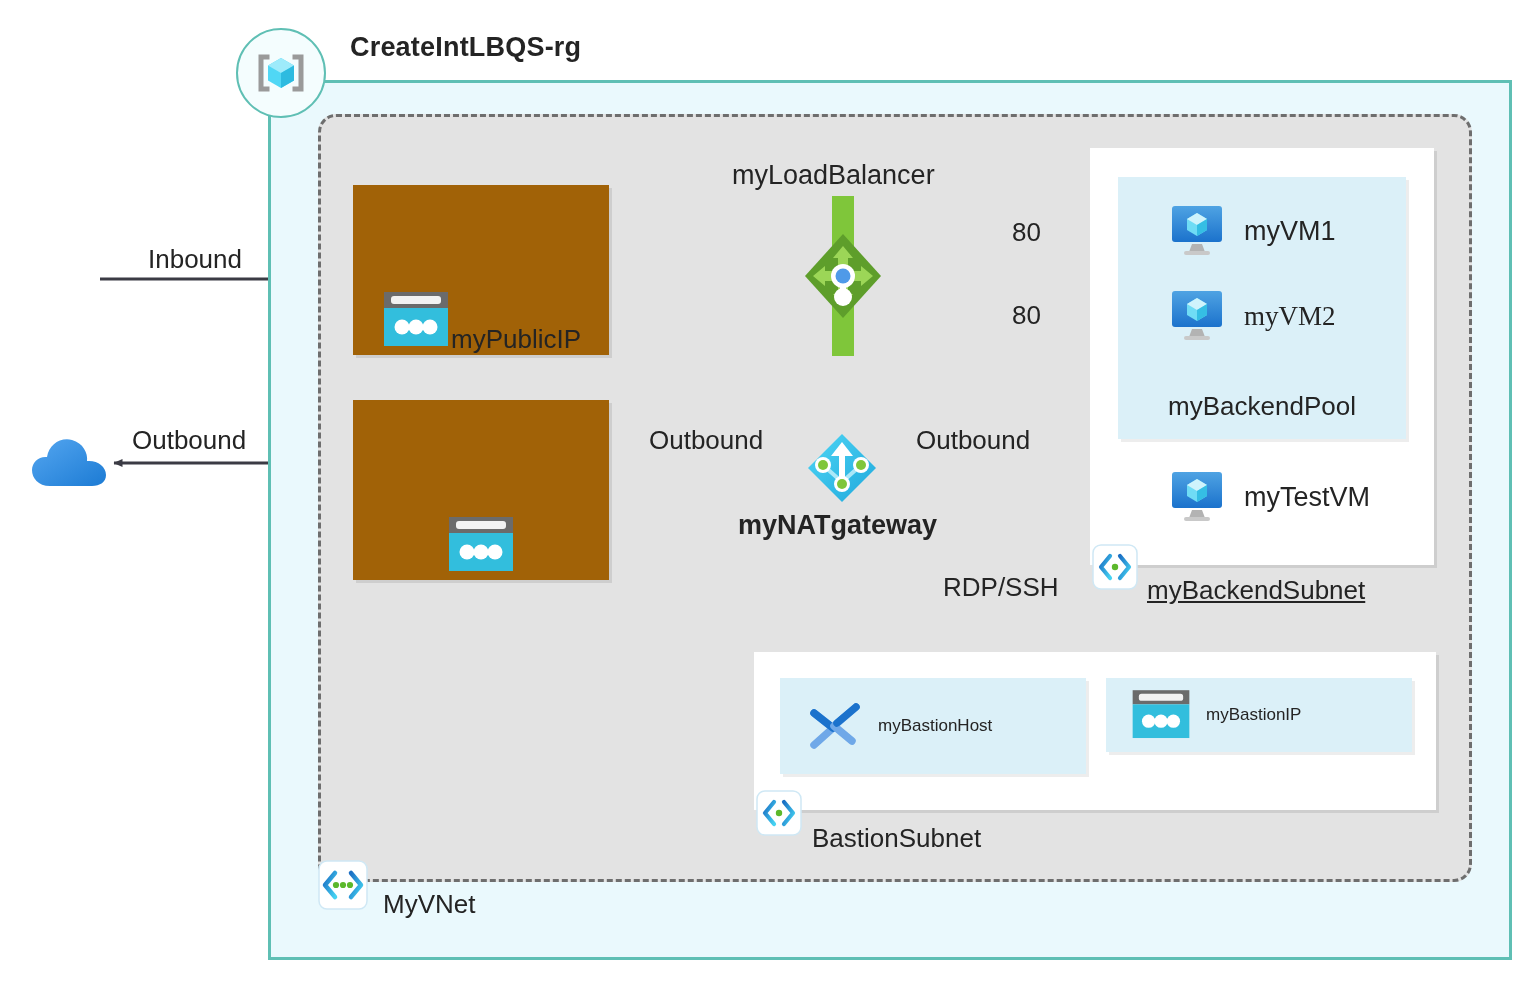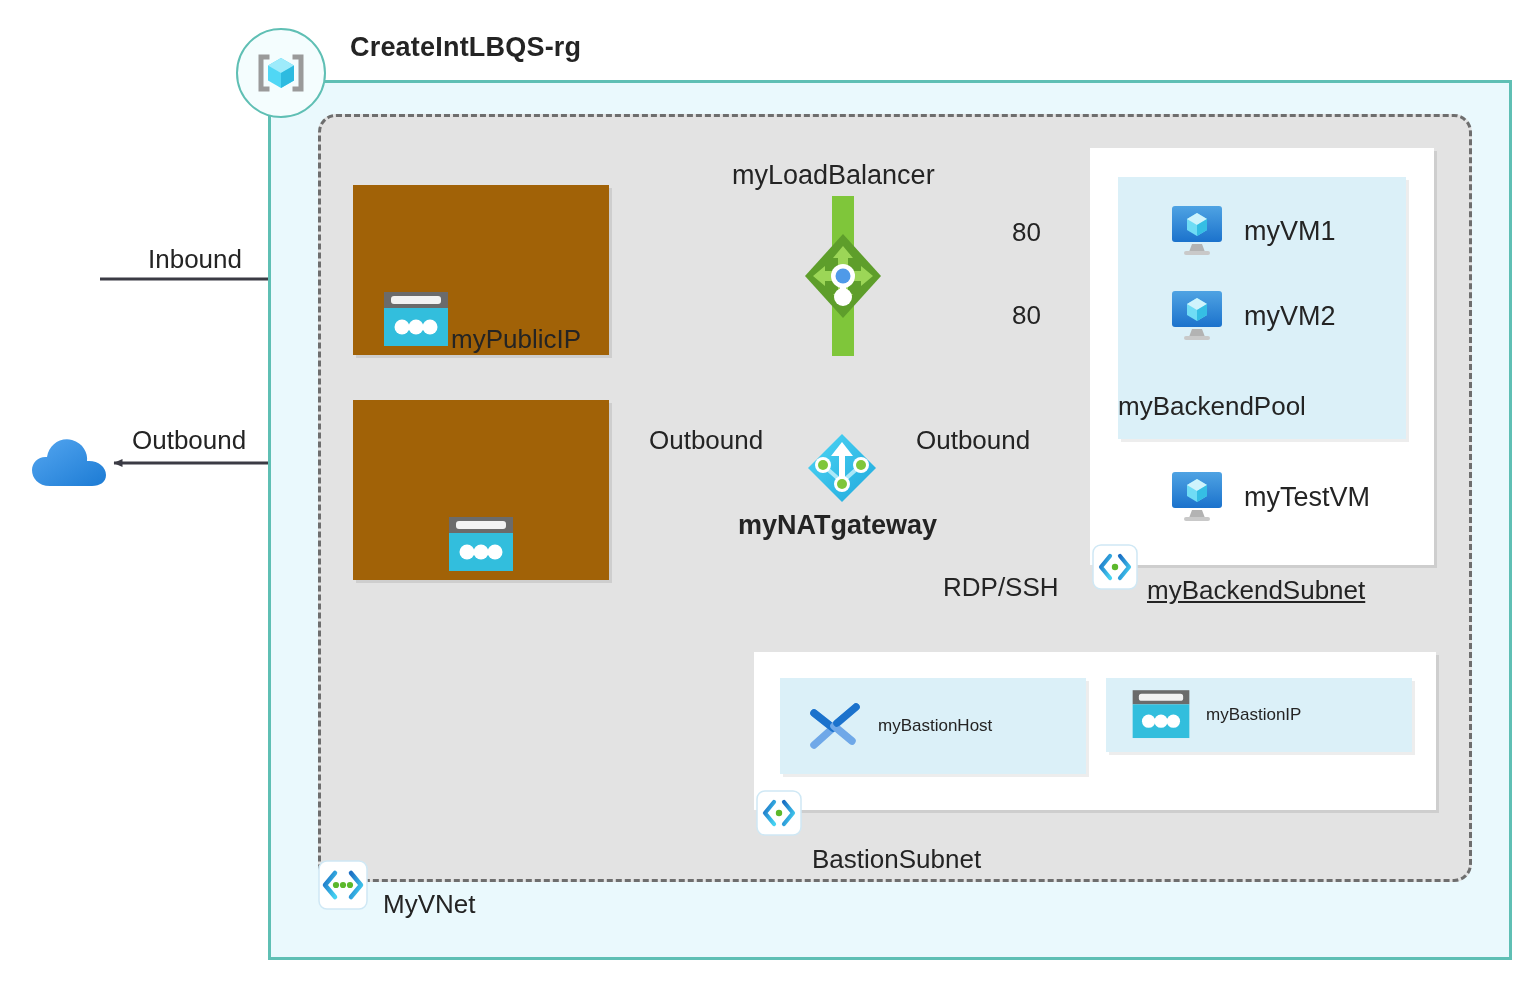--- a/index.html
+++ b/index.html
@@ -18,40 +18,40 @@
   #vnet-icon{left:318px;top:860px;width:50px;height:50px;}
   #vnet-label{left:383px;top:889px;font-size:26px;}
   
   #backend-panel{left:1090px;top:148px;width:344px;height:417px;background:#fff;
                  box-shadow:3px 3px 0 rgba(0,0,0,.09);}
   #backend-sn-icon{left:1092px;top:544px;width:46px;height:46px;}
   #backend-sn-label{left:1147px;top:575px;font-size:26px;text-decoration:underline;}
   #bastion-panel{left:754px;top:652px;width:682px;height:158px;background:#fff;
                  box-shadow:3px 3px 0 rgba(0,0,0,.09);}
   #bastion-sn-icon{left:756px;top:790px;width:46px;height:46px;}
-  #bastion-sn-label{left:812px;top:823px;font-size:26px;margin-top:21px;}
+  #bastion-sn-label{left:812px;top:823px;font-size:26px;}
   
   #pool-box{left:1118px;top:177px;width:288px;height:262px;background:#DBF0F8;
             box-shadow:3px 3px 0 rgba(0,0,0,.07);}
-  #pool-label{left:1118px;top:391px;width:288px;font-size:26px;}
+  #pool-label{left:1118px;top:391px;width:288px;text-align:center;font-size:26px;}
   .bast-tile{background:#DBF0F8;box-shadow:3px 3px 0 rgba(0,0,0,.07);
              display:flex;align-items:center;}
   #bastion-host-tile{left:780px;top:678px;width:306px;height:96px;}
   #bastion-ip-tile{left:1106px;top:678px;width:306px;height:74px;}
   .bast-name{font-size:17px;margin-left:14px;}
   
   .card{background:#a16207;box-shadow:3px 3px 0 rgba(0,0,0,.09);
         display:flex;align-items:flex-end;justify-content:center;}
   #publicip-card{left:353px;top:185px;width:256px;height:170px;}
   #natip-card{left:353px;top:400px;width:256px;height:180px;}
   .card-label{font-size:26px;margin-top:14px;}
   
   .vm-row{display:flex;align-items:center;}
   #vm1{left:1168px;top:200px;}
-  #vm2{left:1168px;top:285px;}
+  #vm2{left:1168px;top:285px;font-family:Liberation Serif, serif;}
   #testvm{left:1168px;top:466px;}
   .vm-name{font-size:27px;margin-left:18px;}
   
   #lb-title{left:732px;top:160px;font-size:27px;font-weight:normal;}
   #nat-title{left:738px;top:510px;font-size:27px;font-weight:bold;}
   
   #lb-icon{left:805px;top:196px;width:76px;height:160px;}
   #nat-icon{left:806px;top:432px;width:72px;height:72px;}
   #cloud-icon{left:30px;top:432px;width:80px;height:58px;}
   

